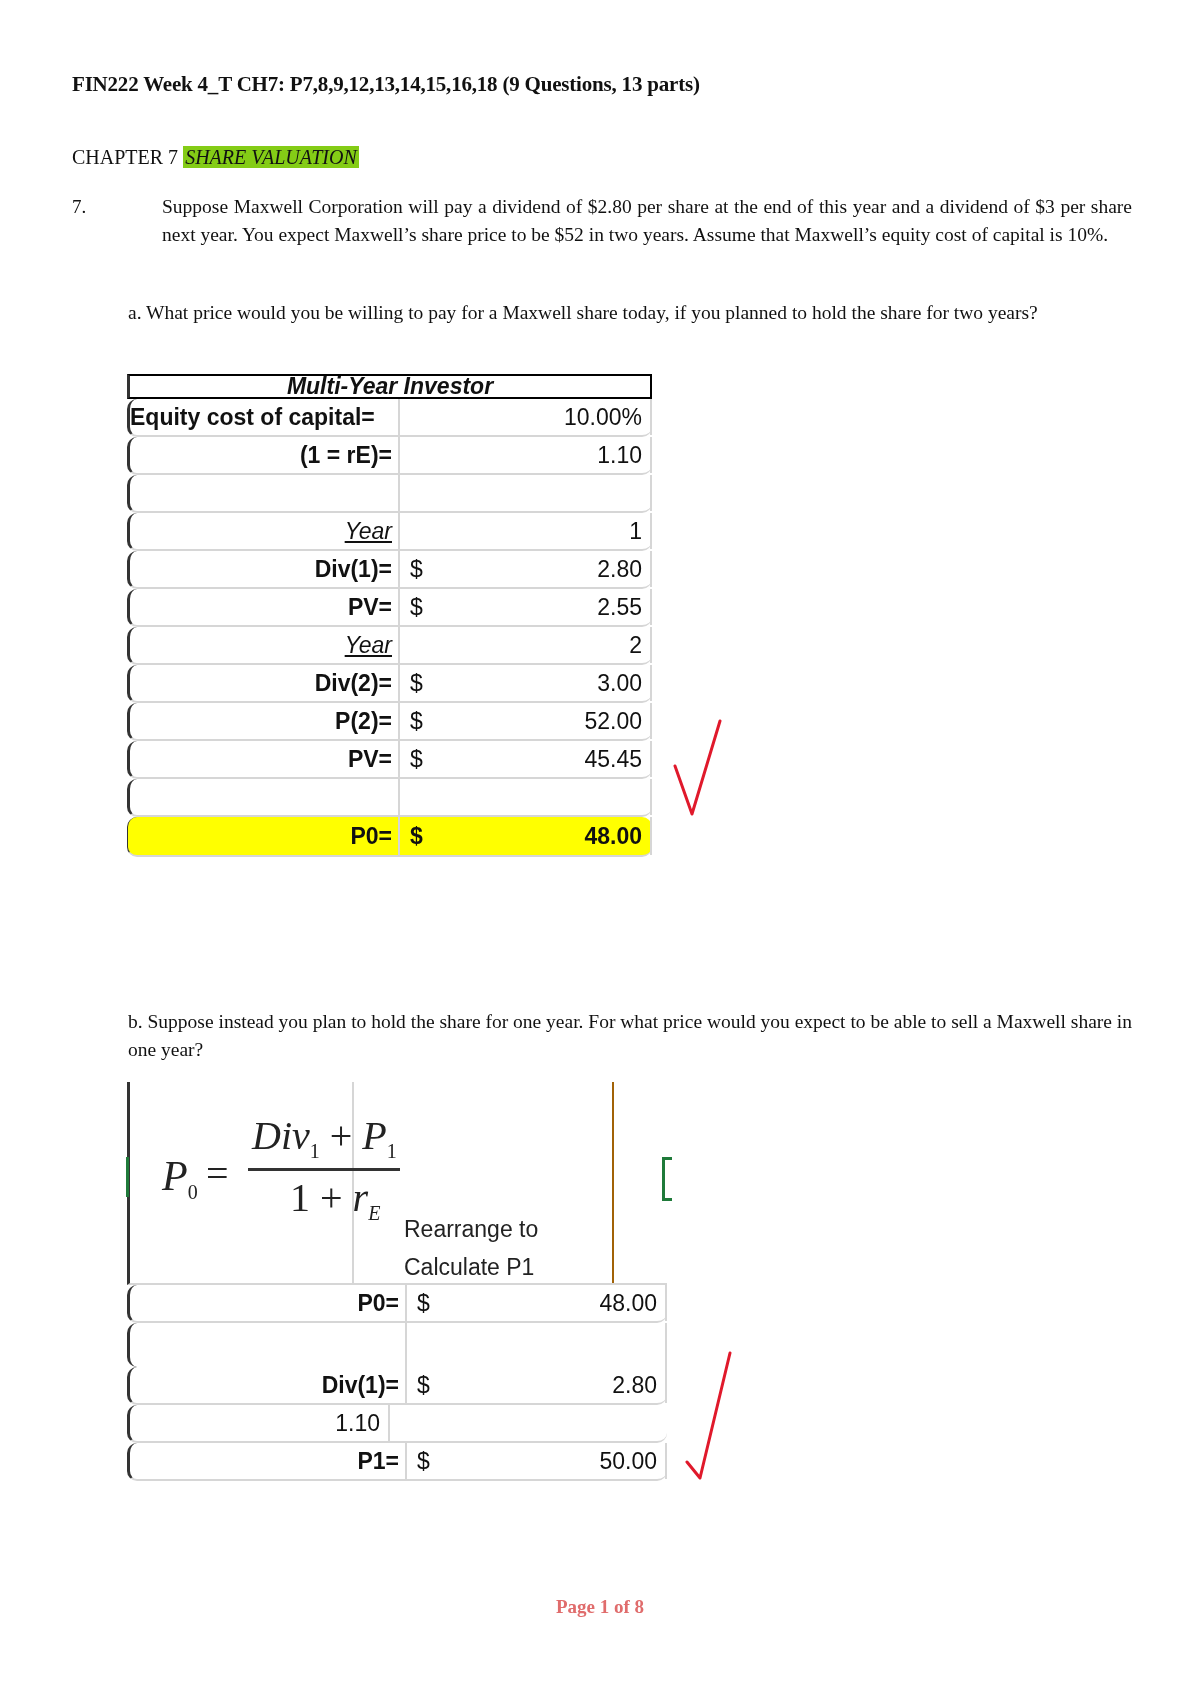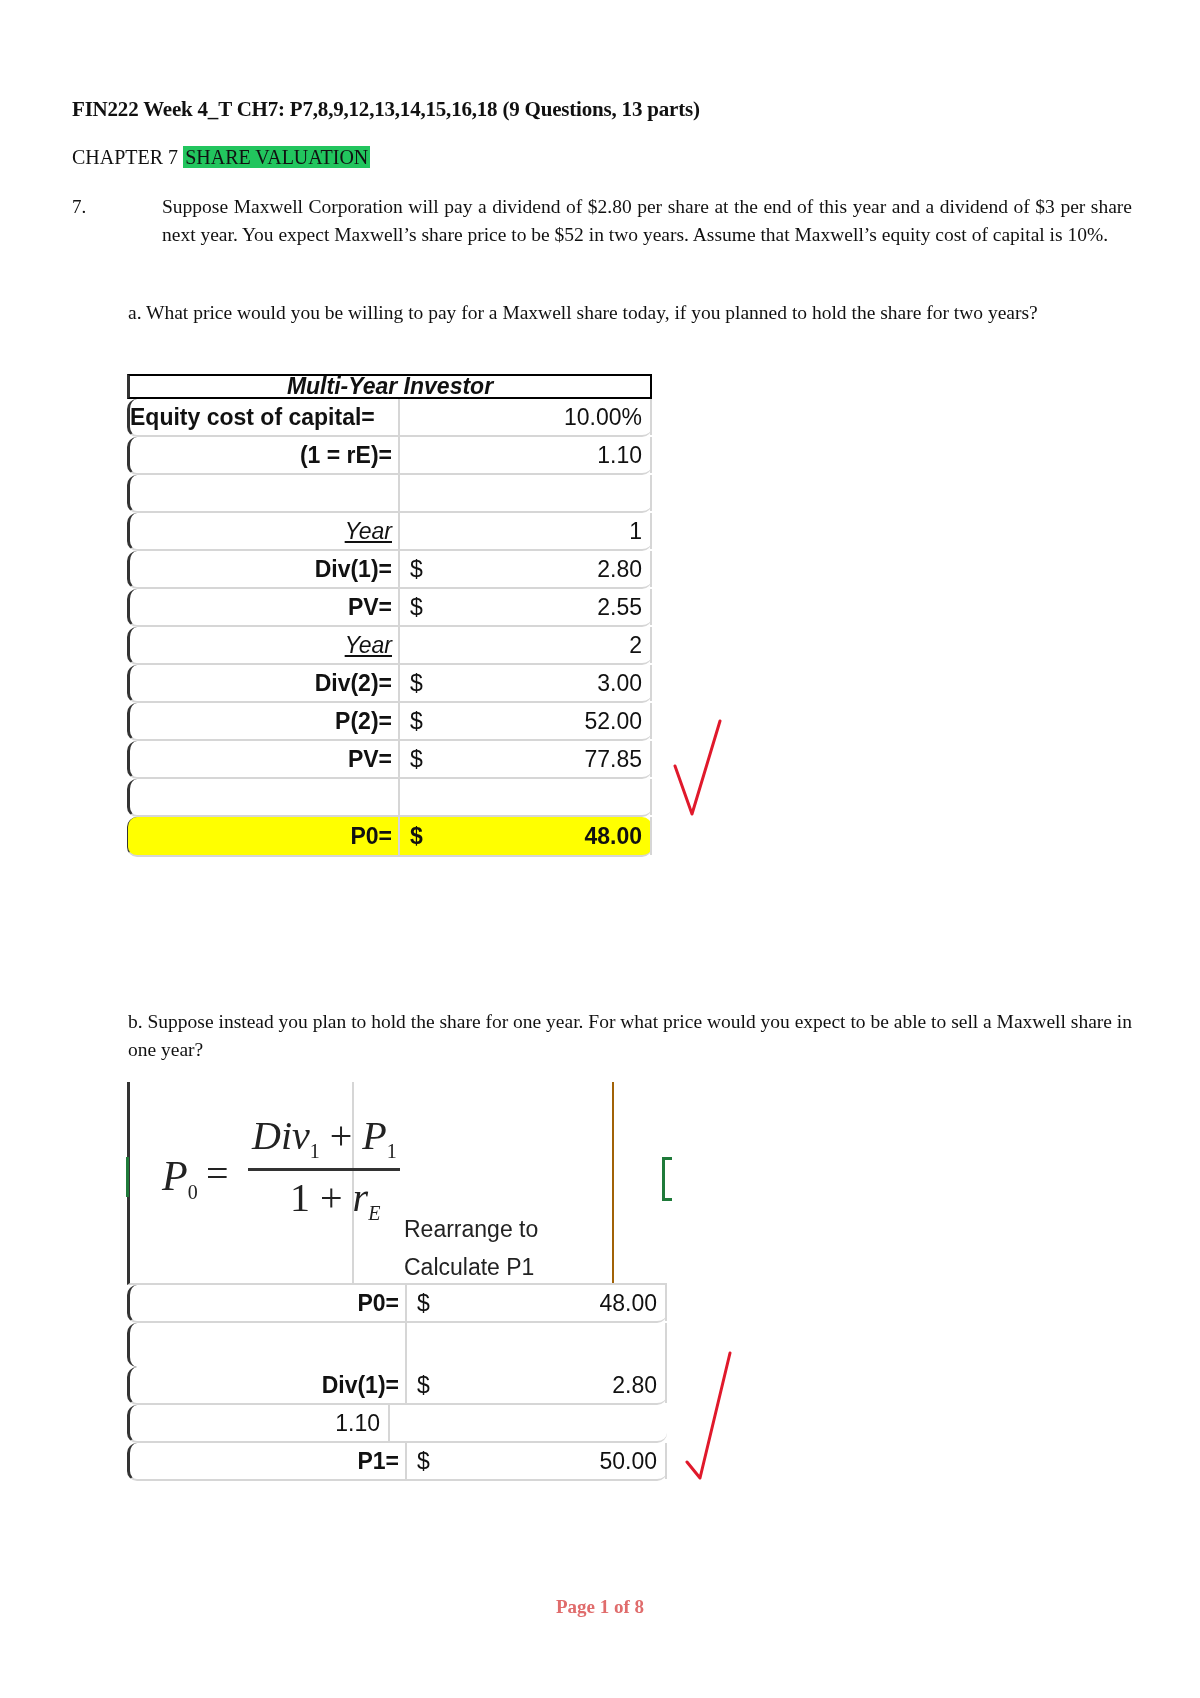--- a/index.html
+++ b/index.html
@@ -1,22 +1,22 @@
 <!DOCTYPE html>
 <html><head>
 <meta charset="utf-8">
 <style>
   * { box-sizing: border-box; margin: 0; padding: 0; }
   html, body { width: 1200px; height: 1698px; background: #ffffff; }
   body { position: relative; font-family: "Liberation Serif", "DejaVu Serif", serif; color: #111; overflow: hidden; }
 
   .abs { position: absolute; }
-  .doc-title { left: 72px; top: 72px; font-size: 21px; font-weight: bold; letter-spacing: -0.2px; white-space: nowrap; margin-top: 25px; }
+  .doc-title { left: 72px; top: 72px; font-size: 21px; font-weight: bold; letter-spacing: -0.2px; white-space: nowrap; }
   .chapter { left: 72px; top: 146px; font-size: 20px; white-space: nowrap; }
-  .chapter .hl { background: #22c55e; padding: 0 2px; }
+  .chapter .hl { background: #84cc16; padding: 0 2px; font-style: italic; }
 
   .q-num { left: 72px; top: 196px; font-size: 19px; }
   .q-text { left: 162px; top: 193px; width: 970px; font-size: 19.5px; line-height: 28px; text-align: justify; }
   .part-a { left: 128px; top: 299px; width: 1004px; font-size: 19.5px; line-height: 28px; }
   .part-b { left: 128px; top: 1008px; width: 1004px; font-size: 19.5px; line-height: 28px; }
 
   
   .sheet { font-family: "Liberation Sans", "DejaVu Sans", sans-serif; }
   .t1 { left: 127px; top: 374px; width: 525px; }
   .t1 .hdr { height: 25px; border: 2px solid #000; border-left: 3px solid #333; display:flex; align-items:center; justify-content:center; font-size: 23px; font-weight: bold; font-style: italic; }
@@ -114,21 +114,21 @@
     <div class="cell c3">3.00</div>
   </div>
   <div class="row">
     <div class="cell c1">P(2)=</div>
     <div class="cell c2">$</div>
     <div class="cell c3">52.00</div>
   </div>
   <div class="row">
     <div class="cell c1">PV=</div>
     <div class="cell c2">$</div>
-    <div class="cell c3">77.85</div>
+    <div class="cell c3">45.45</div>
   </div>
   <div class="row">
     <div class="cell c1"></div>
     <div class="cell c2c3"></div>
   </div>
   <div class="row highlight" style="height:40px;border-left:1px solid #333;">
     <div class="cell c1" style="width:272px;">P0=</div>
     <div class="cell c2 bold">$</div>
     <div class="cell c3 bold">48.00</div>
   </div>

